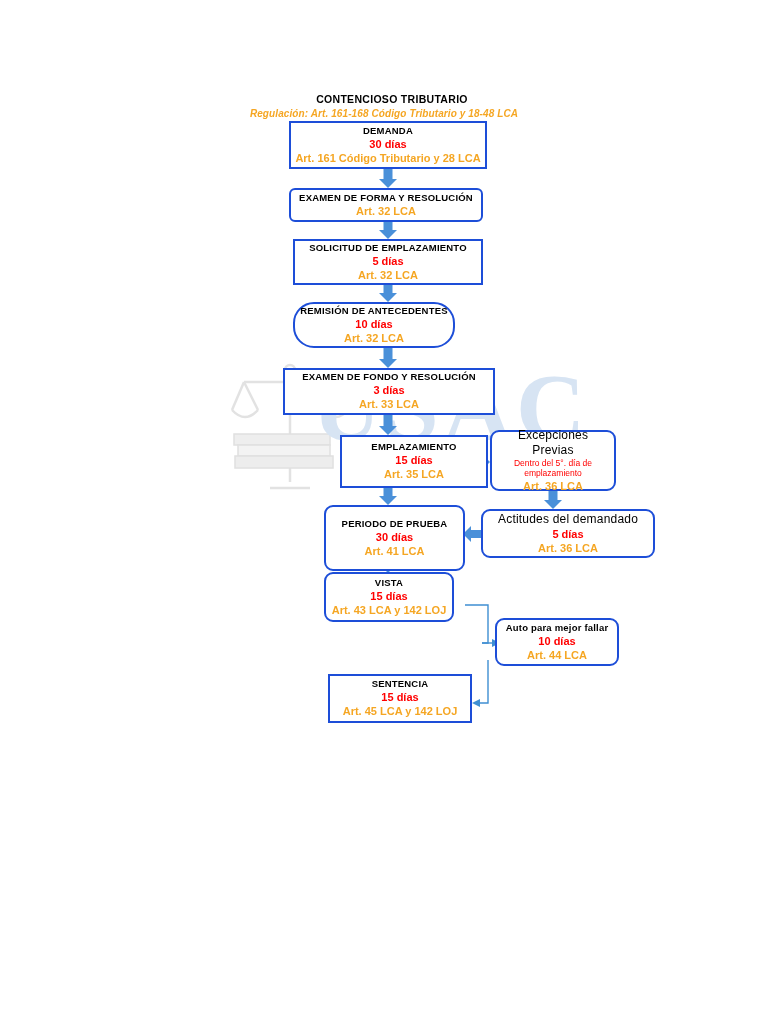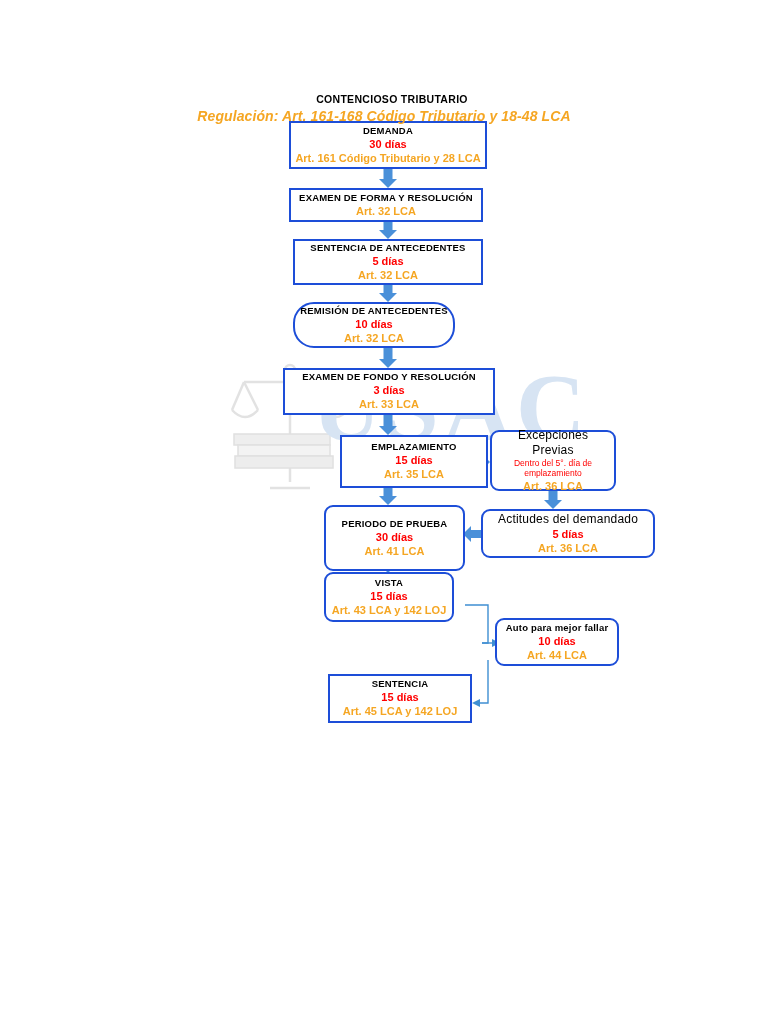--- a/index.html
+++ b/index.html
@@ -66,21 +66,21 @@
   }
   #title-main {
     left: 8px; top: 93px; width: 768px;
     font-size: 10.5px;
     font-weight: bold;
     color: #000000;
     letter-spacing: .3px;
   }
   #title-sub {
     left: 0; top: 108px; width: 768px;
-    font-size: 14px;
+    font-size: 10px;
     font-style: italic;
     font-weight: bold;
     color: #f5a623;
     letter-spacing: .1px;
   }
 
   
   .node {
     position: absolute;
     box-sizing: border-box;
@@ -249,32 +249,32 @@
     <div class="n-title">DEMANDA</div>
     <div class="n-days">30 días</div>
     <div class="n-art">Art. 161 Código Tributario y 28 LCA</div>
   </div>
 
   <div class="arrow-down" style="left:378px; top:169px; width:20px; height:19px;">
     <div class="shaft" style="height:11px;"></div>
       <div class="head"></div>
   </div>
 
-  <div class="node" style="left:289px; top:188px; width:194px; height:34px;">
+  <div class="node" style="left:289px; top:188px; width:194px; height:34px;border-radius:6px;">
     <div class="n-title">EXAMEN DE FORMA Y RESOLUCIÓN</div>
     <div class="n-art">Art. 32 LCA</div>
   </div>
 
   <div class="arrow-down" style="left:378px; top:222px; width:20px; height:17px;">
     <div class="shaft" style="height:9px;"></div>
       <div class="head"></div>
   </div>
 
   <div class="node" style="left:293px; top:239px; width:190px; height:46px;">
-    <div class="n-title">SENTENCIA DE ANTECEDENTES</div>
+    <div class="n-title">SOLICITUD DE EMPLAZAMIENTO</div>
     <div class="n-days">5 días</div>
     <div class="n-art">Art. 32 LCA</div>
   </div>
 
   <div class="arrow-down" style="left:378px; top:285px; width:20px; height:17px;">
     <div class="shaft" style="height:9px;"></div>
       <div class="head"></div>
   </div>
 
   <div class="node" style="left:293px; top:302px; width:162px; height:46px;border-radius:21px;">

